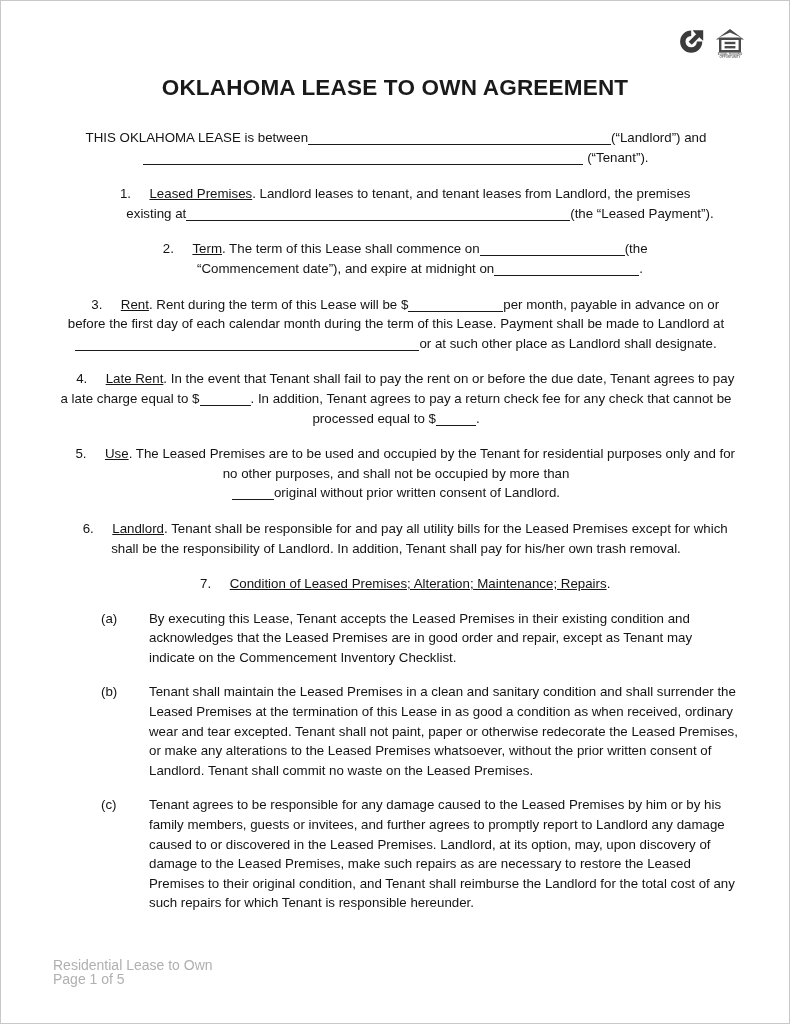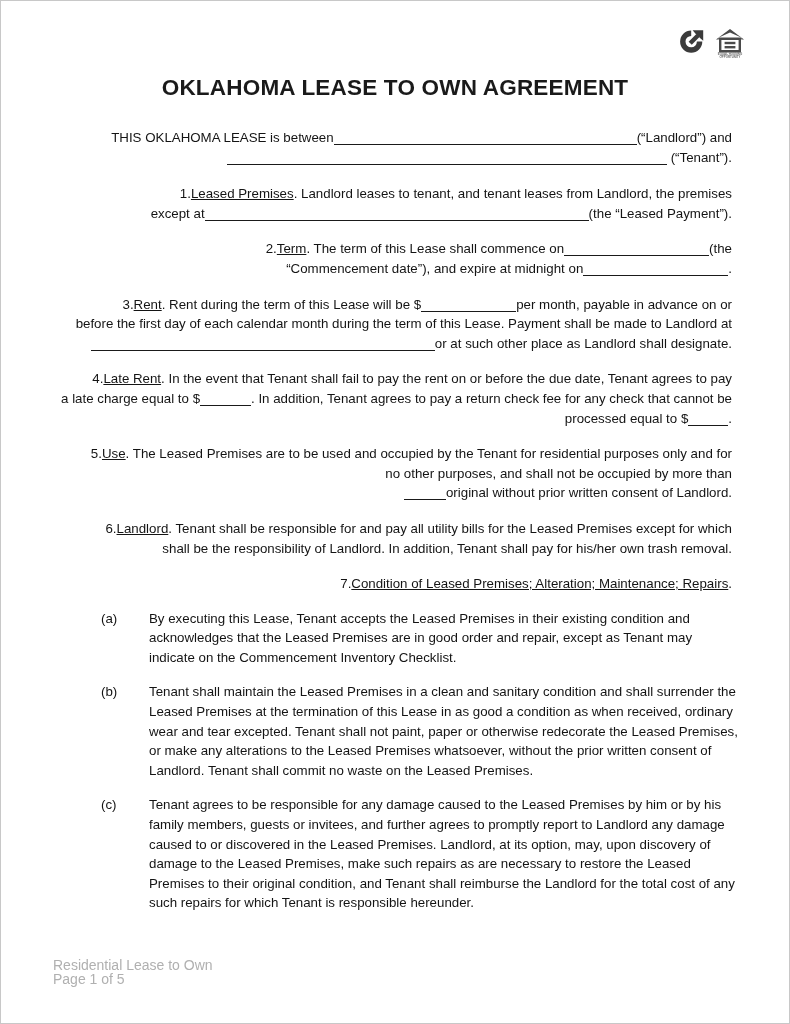--- a/index.html
+++ b/index.html
@@ -63,22 +63,22 @@
     position: absolute;
     left: 52px;
     top: 127px;
     width: 686px;
     font-size: 13.3px;
     line-height: 19.6px;
     color: #141414;
     font-family: "Liberation Sans", sans-serif;
   }
   .para {
-    margin: 0 7px 0 0;
-    text-align: right;
+    margin: 0 0 0 0;
+    text-align: center;
   }
   .para.gap-lg { margin-top: 17px; }
   .para.gap-md { margin-top: 16px; }
 
   .u { text-decoration: underline; }
 
   
   .clause {
     position: relative;
     padding-left: 0;
@@ -163,21 +163,21 @@
 
       <div class="para">
         <span>THIS OKLAHOMA LEASE is between</span><span class="blank" style="width:303px;"></span><span>(“Landlord”) and</span><br>
         <span class="blank" style="width:440px;"></span>
         <span>(“Tenant”).</span>
       </div>
 
       <div class="para gap-lg clause">
         <span class="num">1.</span><span class="u">Leased Premises</span><span>. Landlord leases to tenant, and tenant leases from Landlord, the premises</span>
         <div class="indent-block">
-          <span>except at</span><span class="blank" style="width:384px;"></span><span>(the “Leased Payment”).</span>
+          <span>existing at</span><span class="blank" style="width:384px;"></span><span>(the “Leased Payment”).</span>
         </div>
       </div>
 
       <div class="para gap-md clause">
         <span class="num">2.</span><span class="u">Term</span><span>.  The term of this Lease shall commence on</span><span class="blank" style="width:145px;"></span><span>(the</span>
         <div class="indent-block">
           <span>“Commencement date”), and expire at midnight on</span><span class="blank" style="width:145px;"></span><span>.</span>
         </div>
       </div>
 

